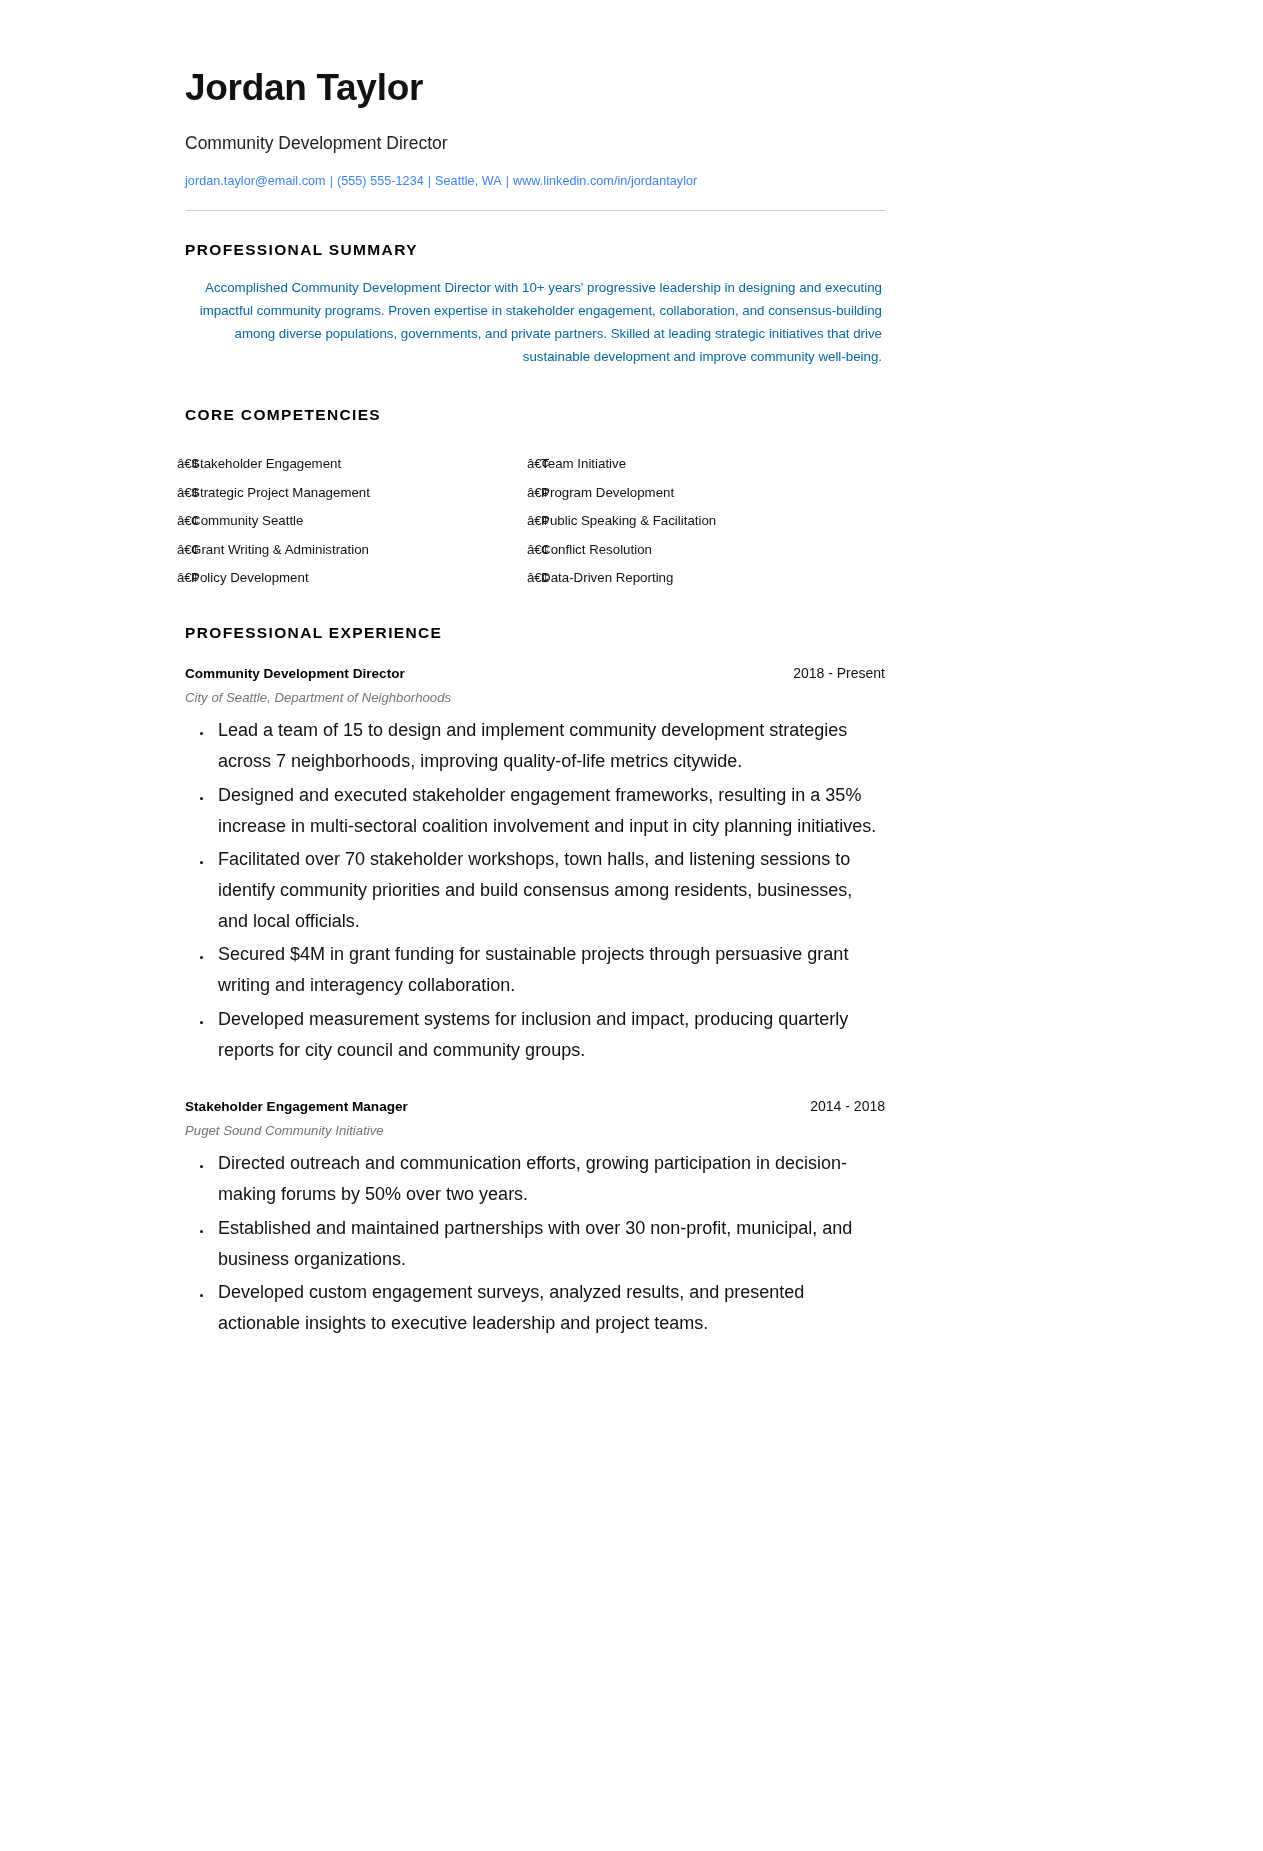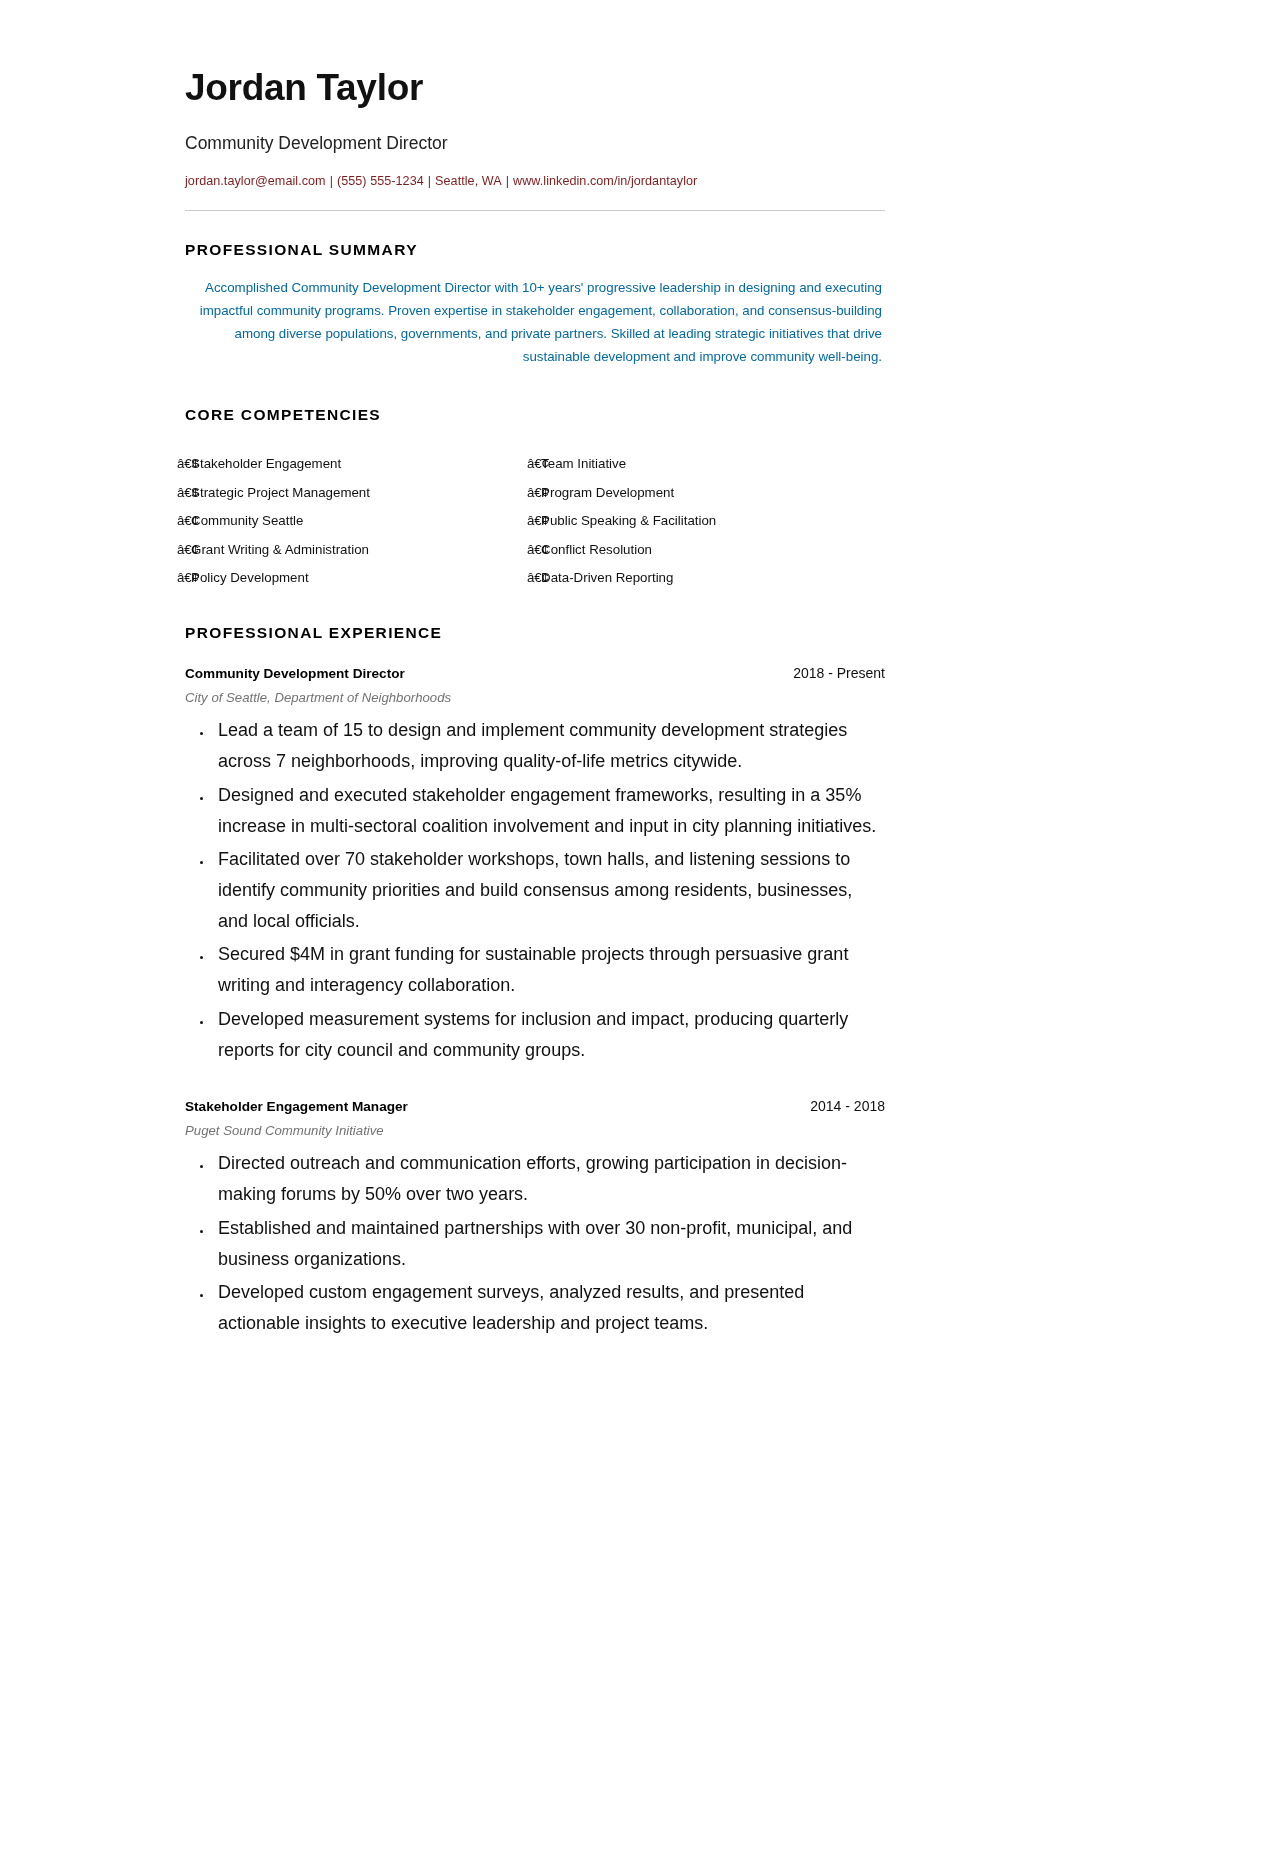--- a/index.html
+++ b/index.html
@@ -39,21 +39,21 @@
   .headline {
     font-size: 17.5px;
     font-weight: normal;
     color: #222222;
     margin: 0;
     padding-top: 24px;
     line-height: 1.2;
   }
   .contact {
     font-size: 12.6px;
-    color: #7f1d1d;
+    color: #3b82f6;
     margin: 0;
     padding-top: 20px;
     letter-spacing: 0.05px;
     line-height: 1.2;
     white-space: nowrap;
   }
   .contact .sep {
     padding: 0 4px;
   }
   .rule {

